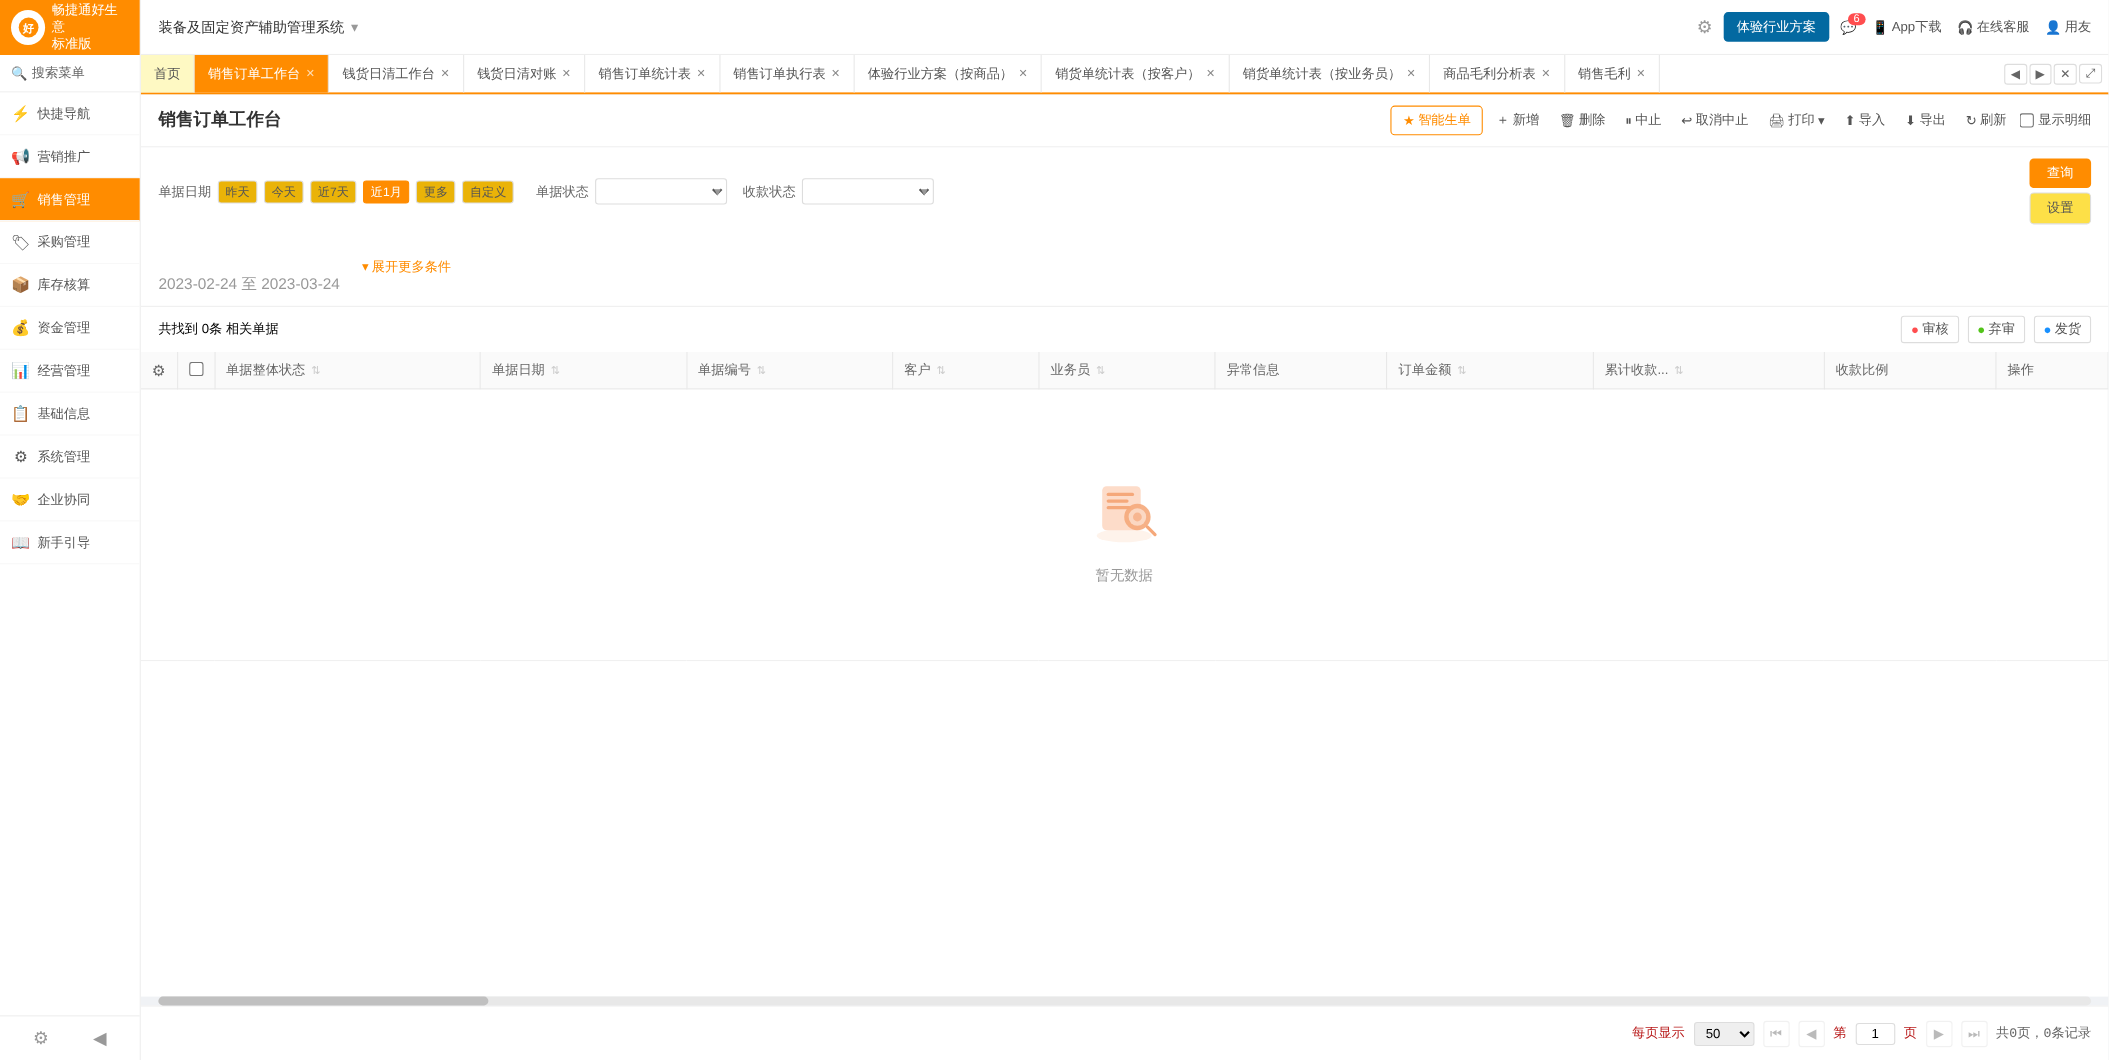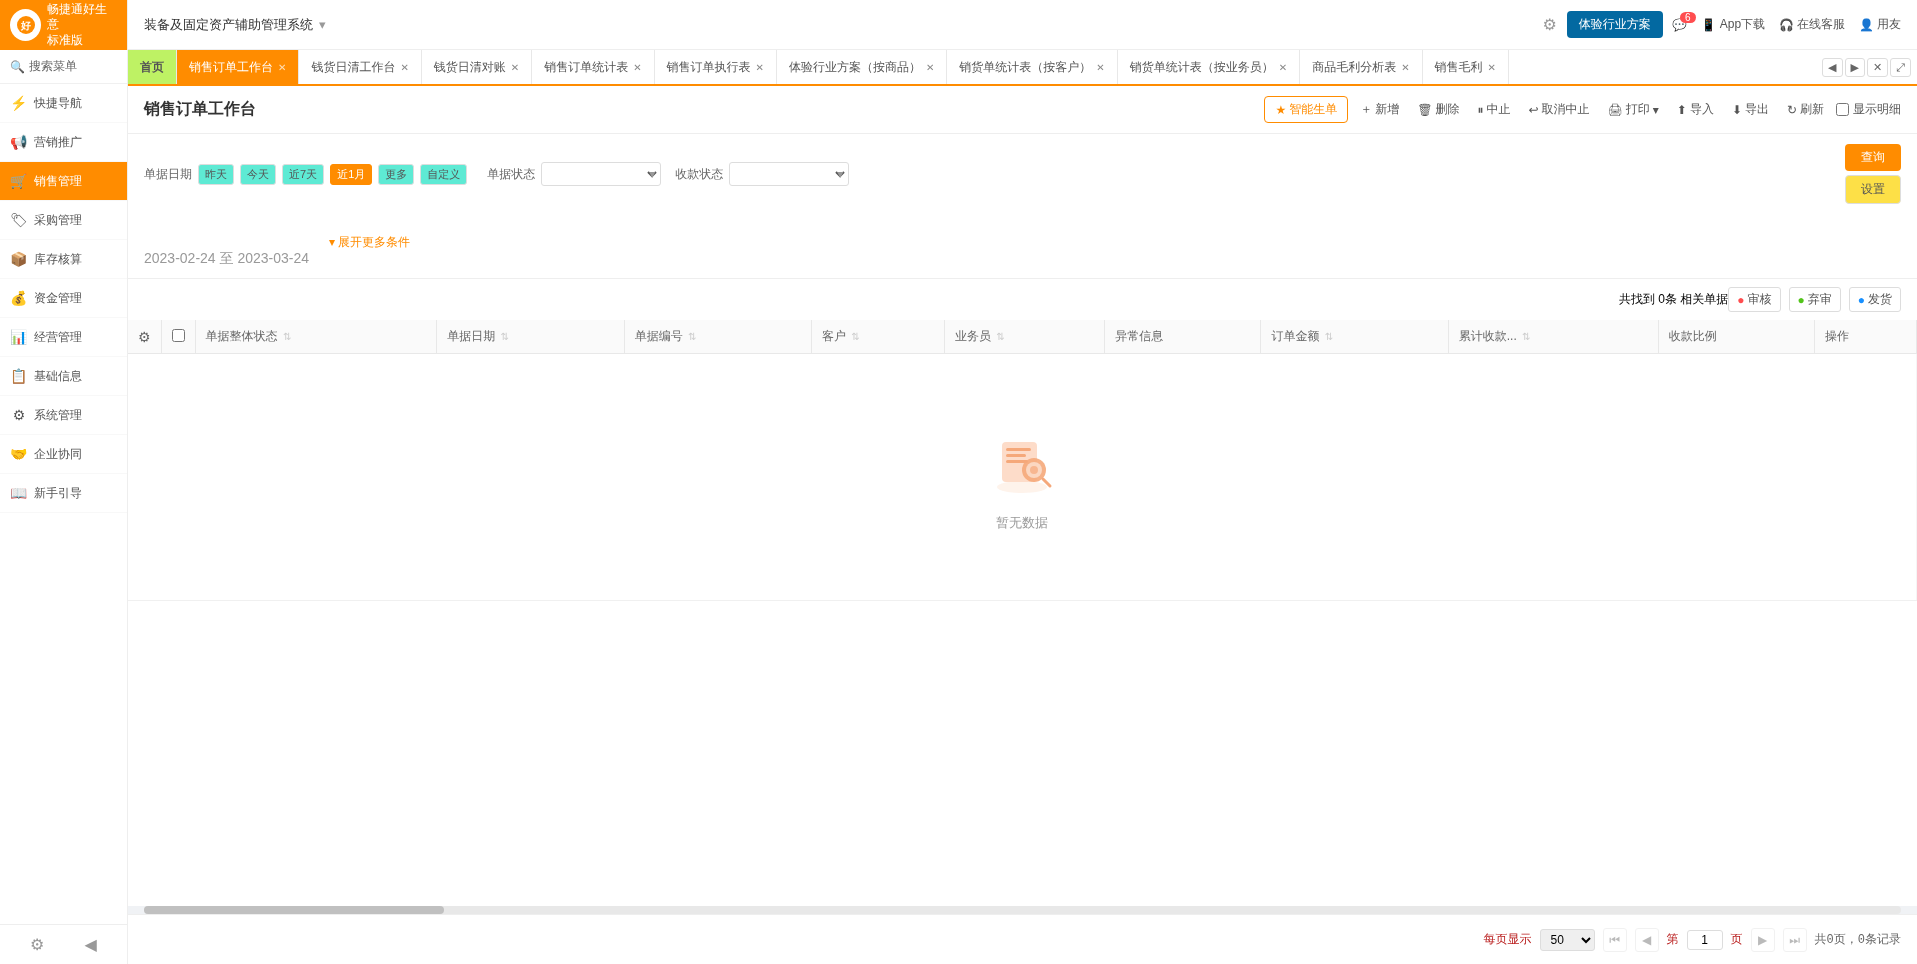--- a/index.html
+++ b/index.html
@@ -28,21 +28,21 @@
     .top-header-right { display: flex; align-items: center; gap: 14px; color: #555; font-size: 12px; }
     .top-header-right .badge-wrap { position: relative; }
     .top-header-right .badge { position: absolute; top: -6px; right: -8px; background: #ff4d4f; color: #fff; border-radius: 8px; padding: 0 4px; font-size: 10px; min-width: 16px; text-align: center; }
     .top-header-right .icon-btn { cursor: pointer; display: flex; align-items: center; gap: 3px; color: #555; }
 
     
     .tab-bar { height: 36px; background: #fff; display: flex; align-items: center; border-bottom: 2px solid #ff8c00; flex-shrink: 0; overflow: hidden; }
     .tab-item { height: 36px; display: flex; align-items: center; padding: 0 12px; gap: 5px; cursor: pointer; font-size: 12px; color: #555; white-space: nowrap; border-right: 1px solid #e8e8e8; flex-shrink: 0; }
     .tab-item.active { background: #ff8c00; color: #fff; }
     .tab-close { font-size: 10px; color: inherit; opacity: 0.7; }
-    .tab-home { background: #bef264; font-weight: bold; }
+    .tab-home { background: #fef9c3; }
     .tab-bar-more { margin-left: auto; display: flex; align-items: center; gap: 2px; padding: 0 6px; }
     .tab-bar-more button { background: none; border: 1px solid #ddd; border-radius: 3px; cursor: pointer; padding: 2px 5px; font-size: 11px; color: #666; }
 
     
     .content { flex: 1; overflow: auto; background: #f0f2f5; padding: 0; display: flex; flex-direction: column; }
 
     
     .page-header { background: #fff; padding: 10px 16px; display: flex; align-items: center; justify-content: space-between; border-bottom: 1px solid #eee; flex-shrink: 0; }
     .page-title { font-size: 16px; font-weight: bold; color: #333; }
     .page-actions { display: flex; align-items: center; gap: 6px; flex-wrap: wrap; }
@@ -55,31 +55,31 @@
     .sub-tab { padding: 10px 14px; font-size: 12px; color: #555; cursor: pointer; border-bottom: 2px solid transparent; white-space: nowrap; }
     .sub-tab.active { color: #ff8c00; border-bottom-color: #ff8c00; font-weight: 500; }
     .sub-tab .badge-red { background: #ff4d4f; color: #fff; border-radius: 8px; padding: 0 5px; font-size: 10px; margin-left: 2px; }
 
     
     .filter-bar { background: #fff; padding: 10px 16px; border-bottom: 1px solid #eee; flex-shrink: 0; }
     .filter-row { display: flex; align-items: center; gap: 20px; flex-wrap: wrap; }
     .filter-item { display: flex; align-items: center; gap: 6px; }
     .filter-label { color: #666; font-size: 12px; white-space: nowrap; }
     .filter-value { color: #333; font-size: 12px; }
-    .date-btn { padding: 2px 6px; border: 1px solid #ddd; border-radius: 3px; background: #5eead4; cursor: pointer; font-size: 11px; color: #555; }
+    .date-btn { padding: 2px 6px; border: 1px solid #ddd; border-radius: 3px; background: #eab308; cursor: pointer; font-size: 11px; color: #555; }
     .date-btn.active { background: #ff8c00; color: #fff; border-color: #ff8c00; }
     .filter-select { border: 1px solid #ddd; border-radius: 3px; padding: 3px 8px; font-size: 12px; color: #555; background: #fff; min-width: 120px; }
     .expand-btn { display: flex; align-items: center; gap: 3px; color: #ff8c00; cursor: pointer; font-size: 12px; margin: 6px 0 0; }
     .query-btn { background: #ff8c00; color: #fff; border: none; border-radius: 4px; padding: 5px 16px; cursor: pointer; font-size: 12px; }
     .set-btn { background: #fde047; border: 1px solid #ddd; border-radius: 4px; padding: 5px 12px; cursor: pointer; font-size: 12px; color: #555; }
     .filter-right { margin-left: auto; display: flex; flex-direction: column; gap: 4px; }
 
     
     .table-area { flex: 1; background: #fff; margin: 0; overflow: auto; }
-    .table-toolbar { padding: 8px 16px; display: flex; align-items: center; justify-content: flex-end; }
+    .table-toolbar { padding: 8px 16px; display: flex; align-items: center; justify-content: space-between; }
     .table-actions-right { display: flex; align-items: center; gap: 8px; }
     .action-btn-small { display: flex; align-items: center; gap: 3px; font-size: 12px; color: #555; cursor: pointer; padding: 3px 8px; border: 1px solid #ddd; border-radius: 3px; background: #fff; }
     .action-dot-red { color: #ff4d4f; }
     .action-dot-green { color: #52c41a; }
     .action-dot-blue { color: #1890ff; }
 
     
     .data-table { width: 100%; border-collapse: collapse; font-size: 12px; }
     .data-table th { background: #fafafa; color: #666; padding: 8px 10px; text-align: left; border-bottom: 1px solid #e8e8e8; border-right: 1px solid #e8e8e8; white-space: nowrap; font-weight: normal; }
     .data-table td { padding: 8px 10px; border-bottom: 1px solid #f0f0f0; color: #333; border-right: 1px solid #f5f5f5; }

